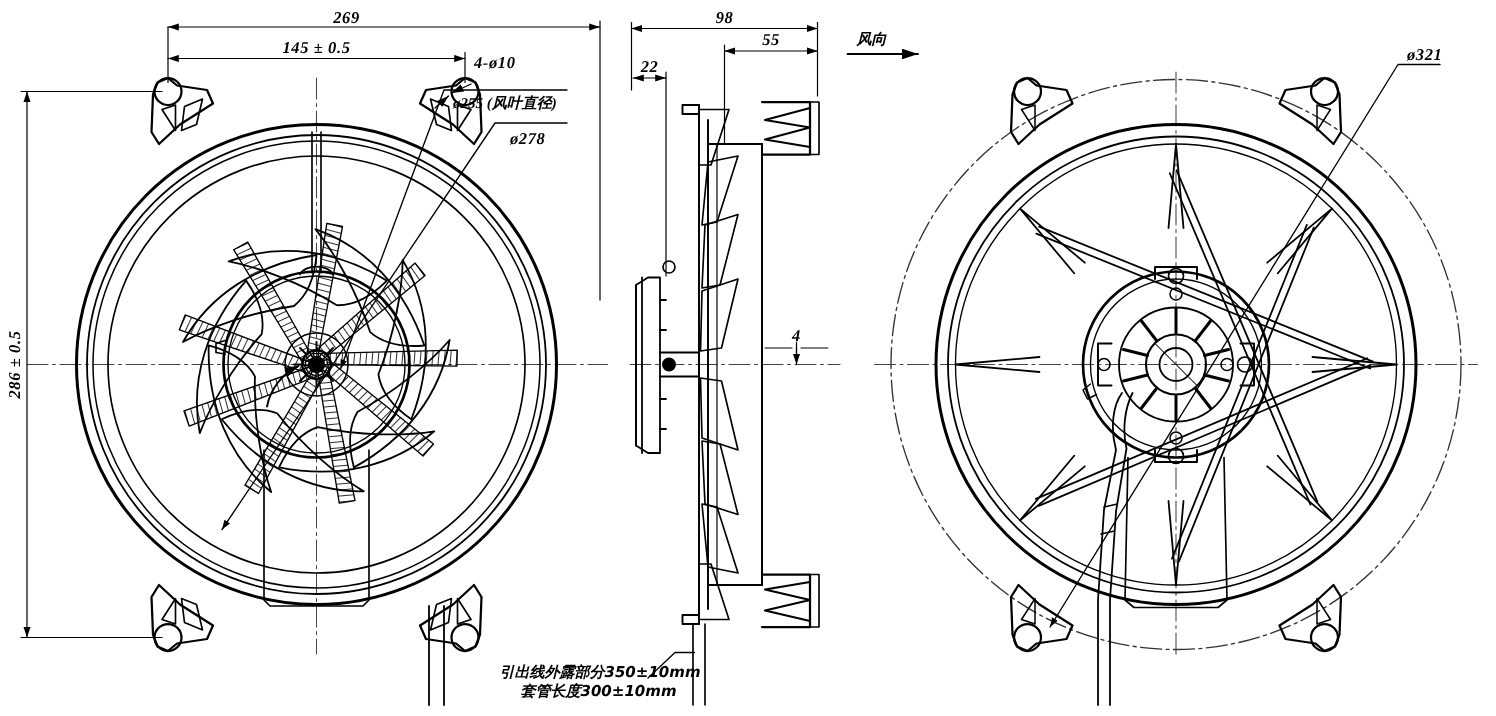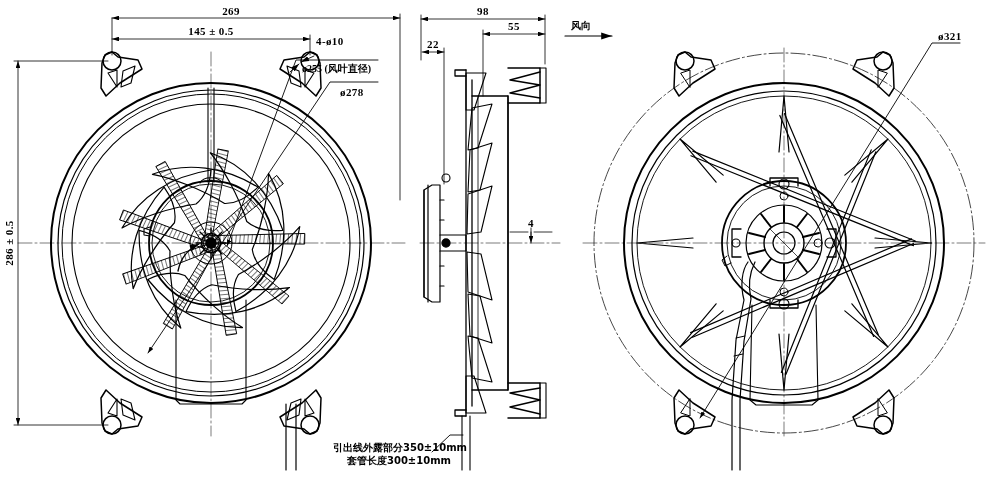--- a/index.html
+++ b/index.html
@@ -9,20 +9,21 @@
   }
   body {
     font-family: "Liberation Sans", sans-serif;
   }
   #drawing-root {
     position: relative;
     width: 997px;
     height: 477px;
     background: #ffffff;
     overflow: hidden;
+    font-style: italic;
   }
   svg.cad {
     position: absolute;
     left: 0;
     top: 0;
     width: 997px;
     height: 477px;
   }
   .dimtext {
     font-family: "Liberation Serif", serif;

